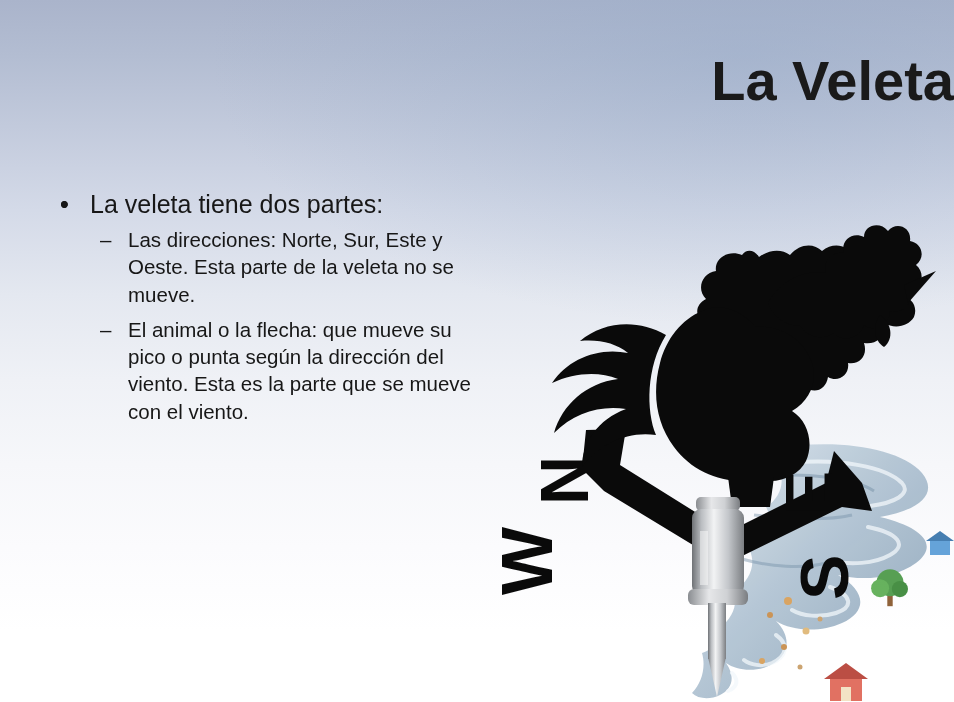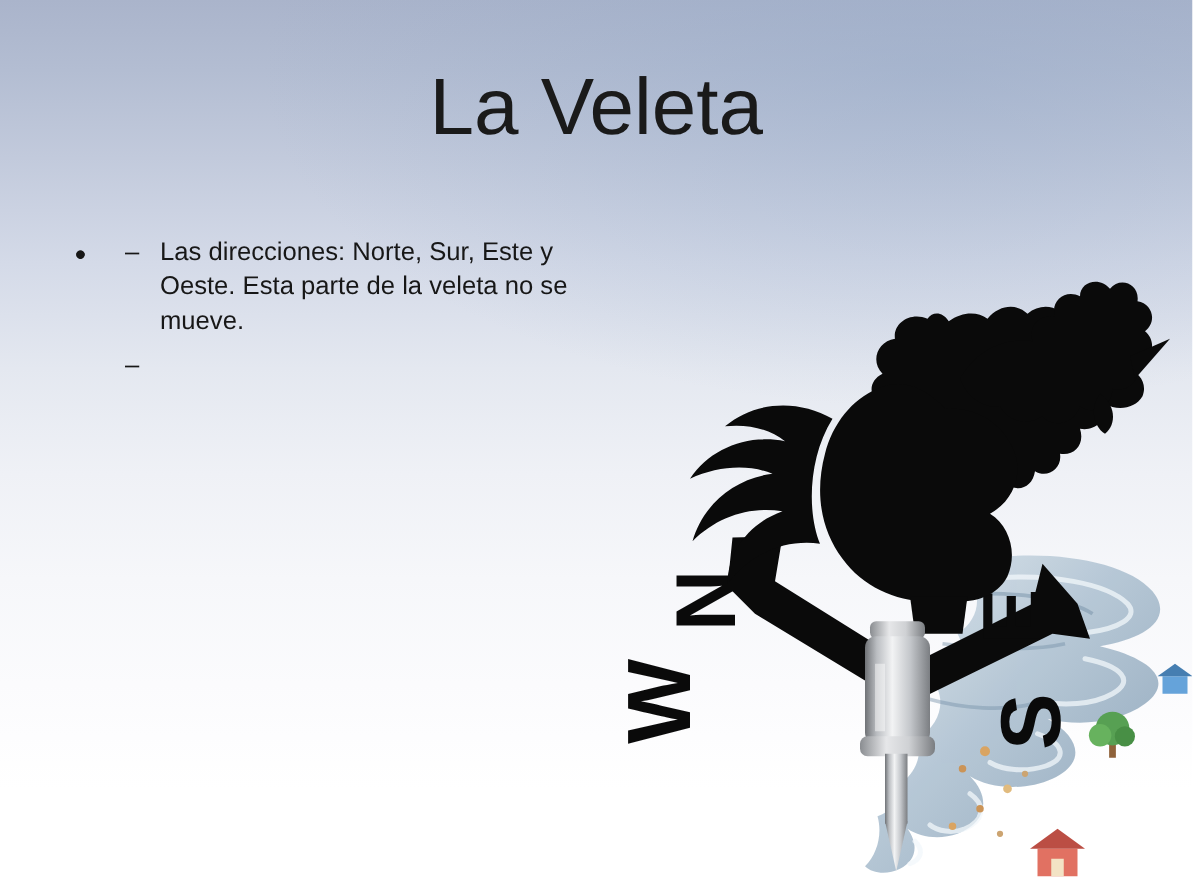--- a/index.html
+++ b/index.html
@@ -31,23 +31,23 @@
     position: absolute;
     inset: 0;
     background: radial-gradient(ellipse 80% 55% at 78% 8%, rgba(150,170,200,0.45) 0%, rgba(150,170,200,0.0) 70%);
     pointer-events: none;
   }
   .slide-title {
     position: absolute;
     top: 48px;
     left: 0;
     width: 100%;
-    text-align: center;
-    font-size: 64px;
-    font-weight: 400;
+    text-align: right;
+    font-size: 56px;
+    font-weight: 700;
     color: #1a1a1a;
     letter-spacing: 0px;
     z-index: 5;
   }
   .content {
     position: absolute;
     top: 178px;
     left: 44px;
     width: 450px;
     z-index: 5;
@@ -113,28 +113,30 @@
 
   <div class="content">
     <ul class="lvl1">
 
       <li class="b1">
         <span class="bullet">•</span>
       </li>
 
       <li class="b1">
         <span class="bullet">•</span>
+        <span>La veleta tiene dos partes:</span>
 
         <ul class="lvl2">
           <li class="b2">
             <span class="dash">–</span>
             <span>Las direcciones: Norte, Sur, Este y Oeste. Esta parte de la veleta no se mueve.</span>
           </li>
           <li class="b2">
             <span class="dash">–</span>
+            <span>El animal o la flecha: que mueve su pico o punta  según la dirección del viento. Esta es la parte que se mueve con el viento.</span>
           </li>
         </ul>
       </li>
 
     </ul>
   </div>
 
   <div class="art">
     <svg width="484" height="487" viewBox="0 0 484 487" xmlns="http://www.w3.org/2000/svg" aria-hidden="true">
       <defs>

